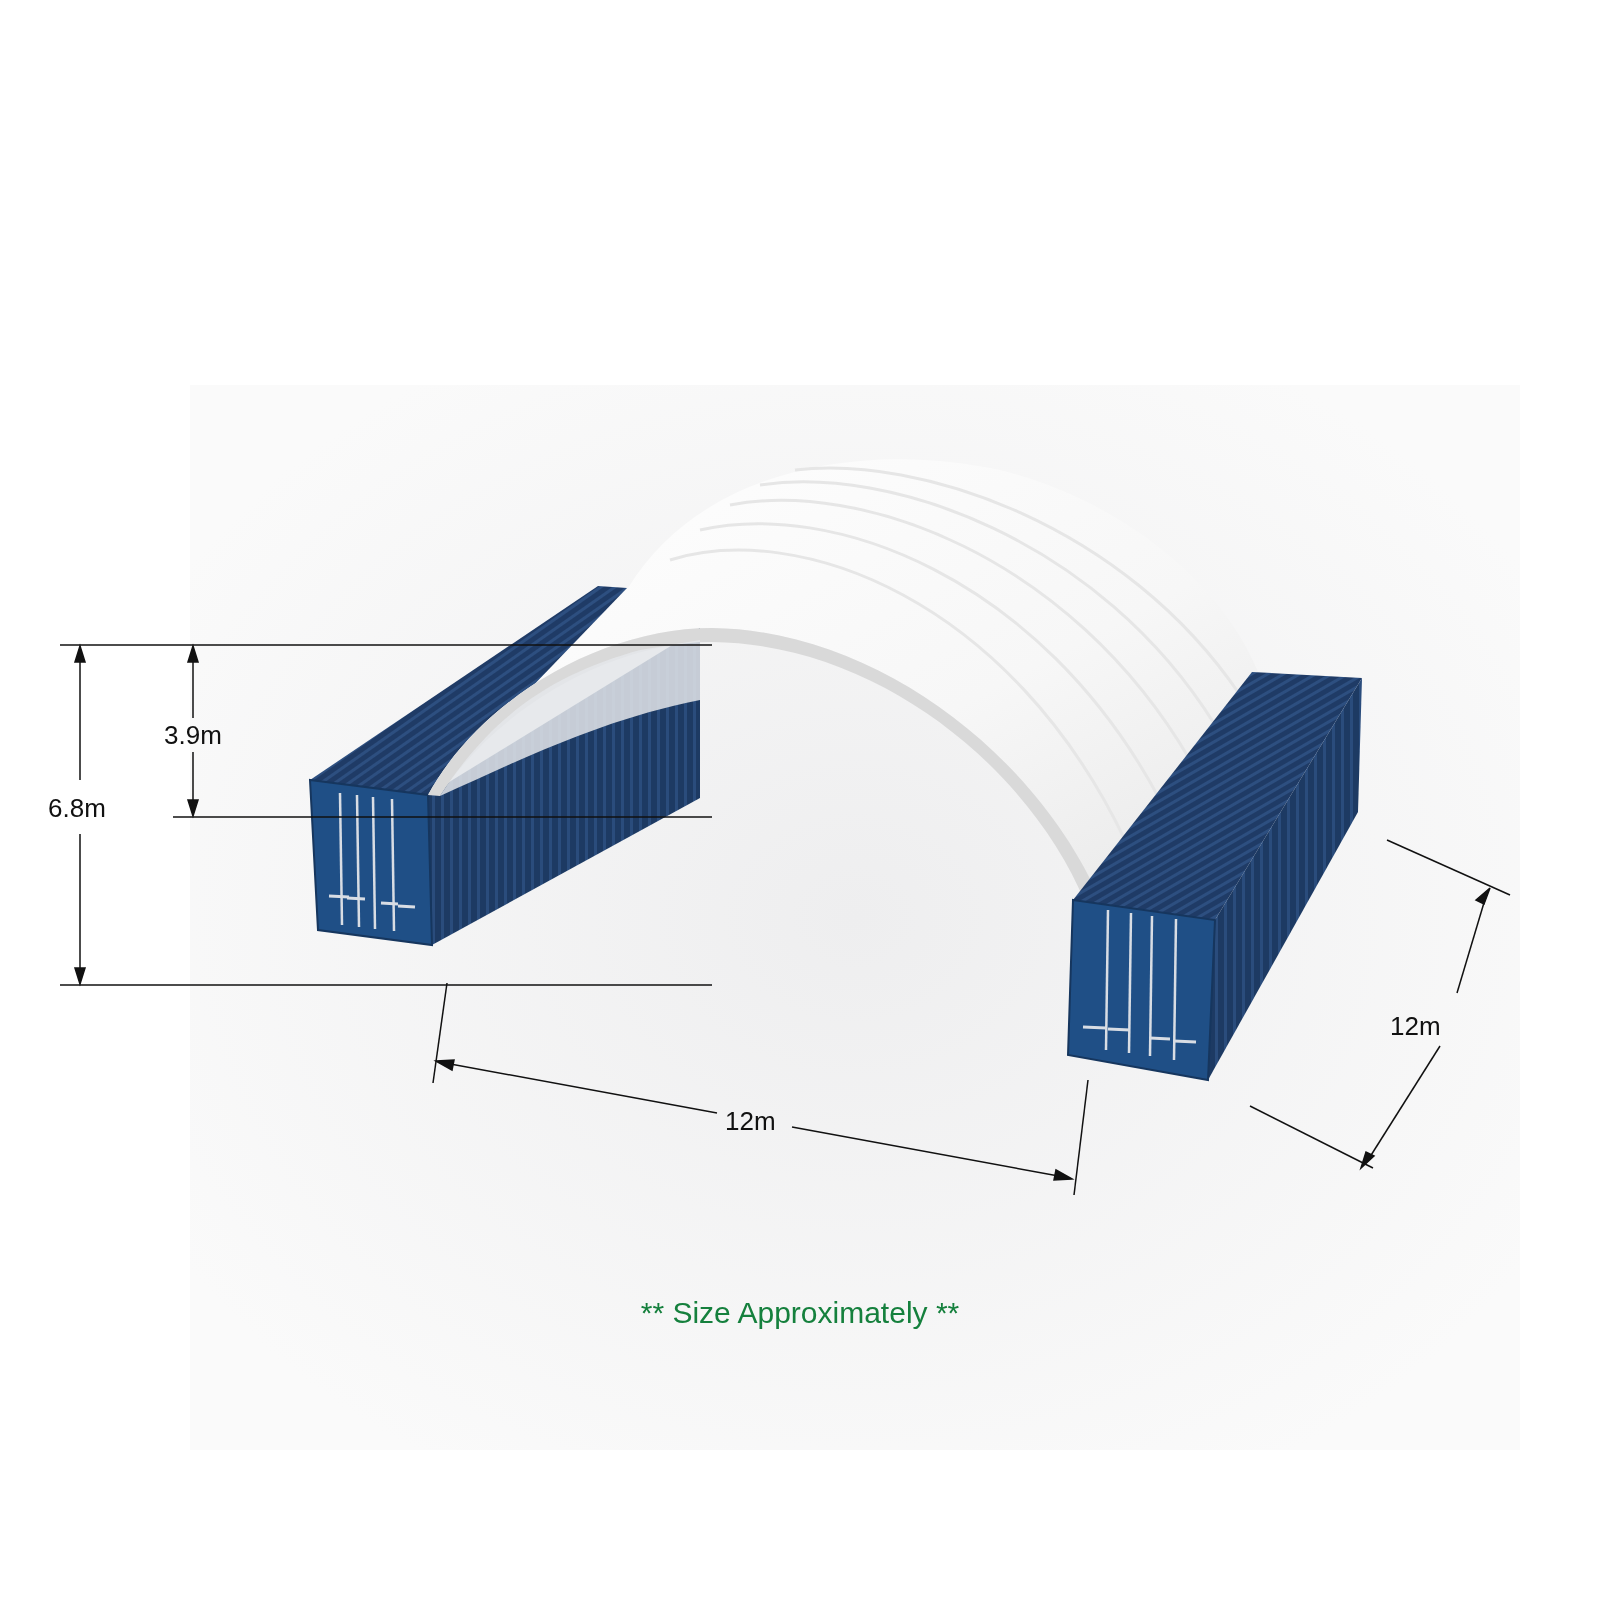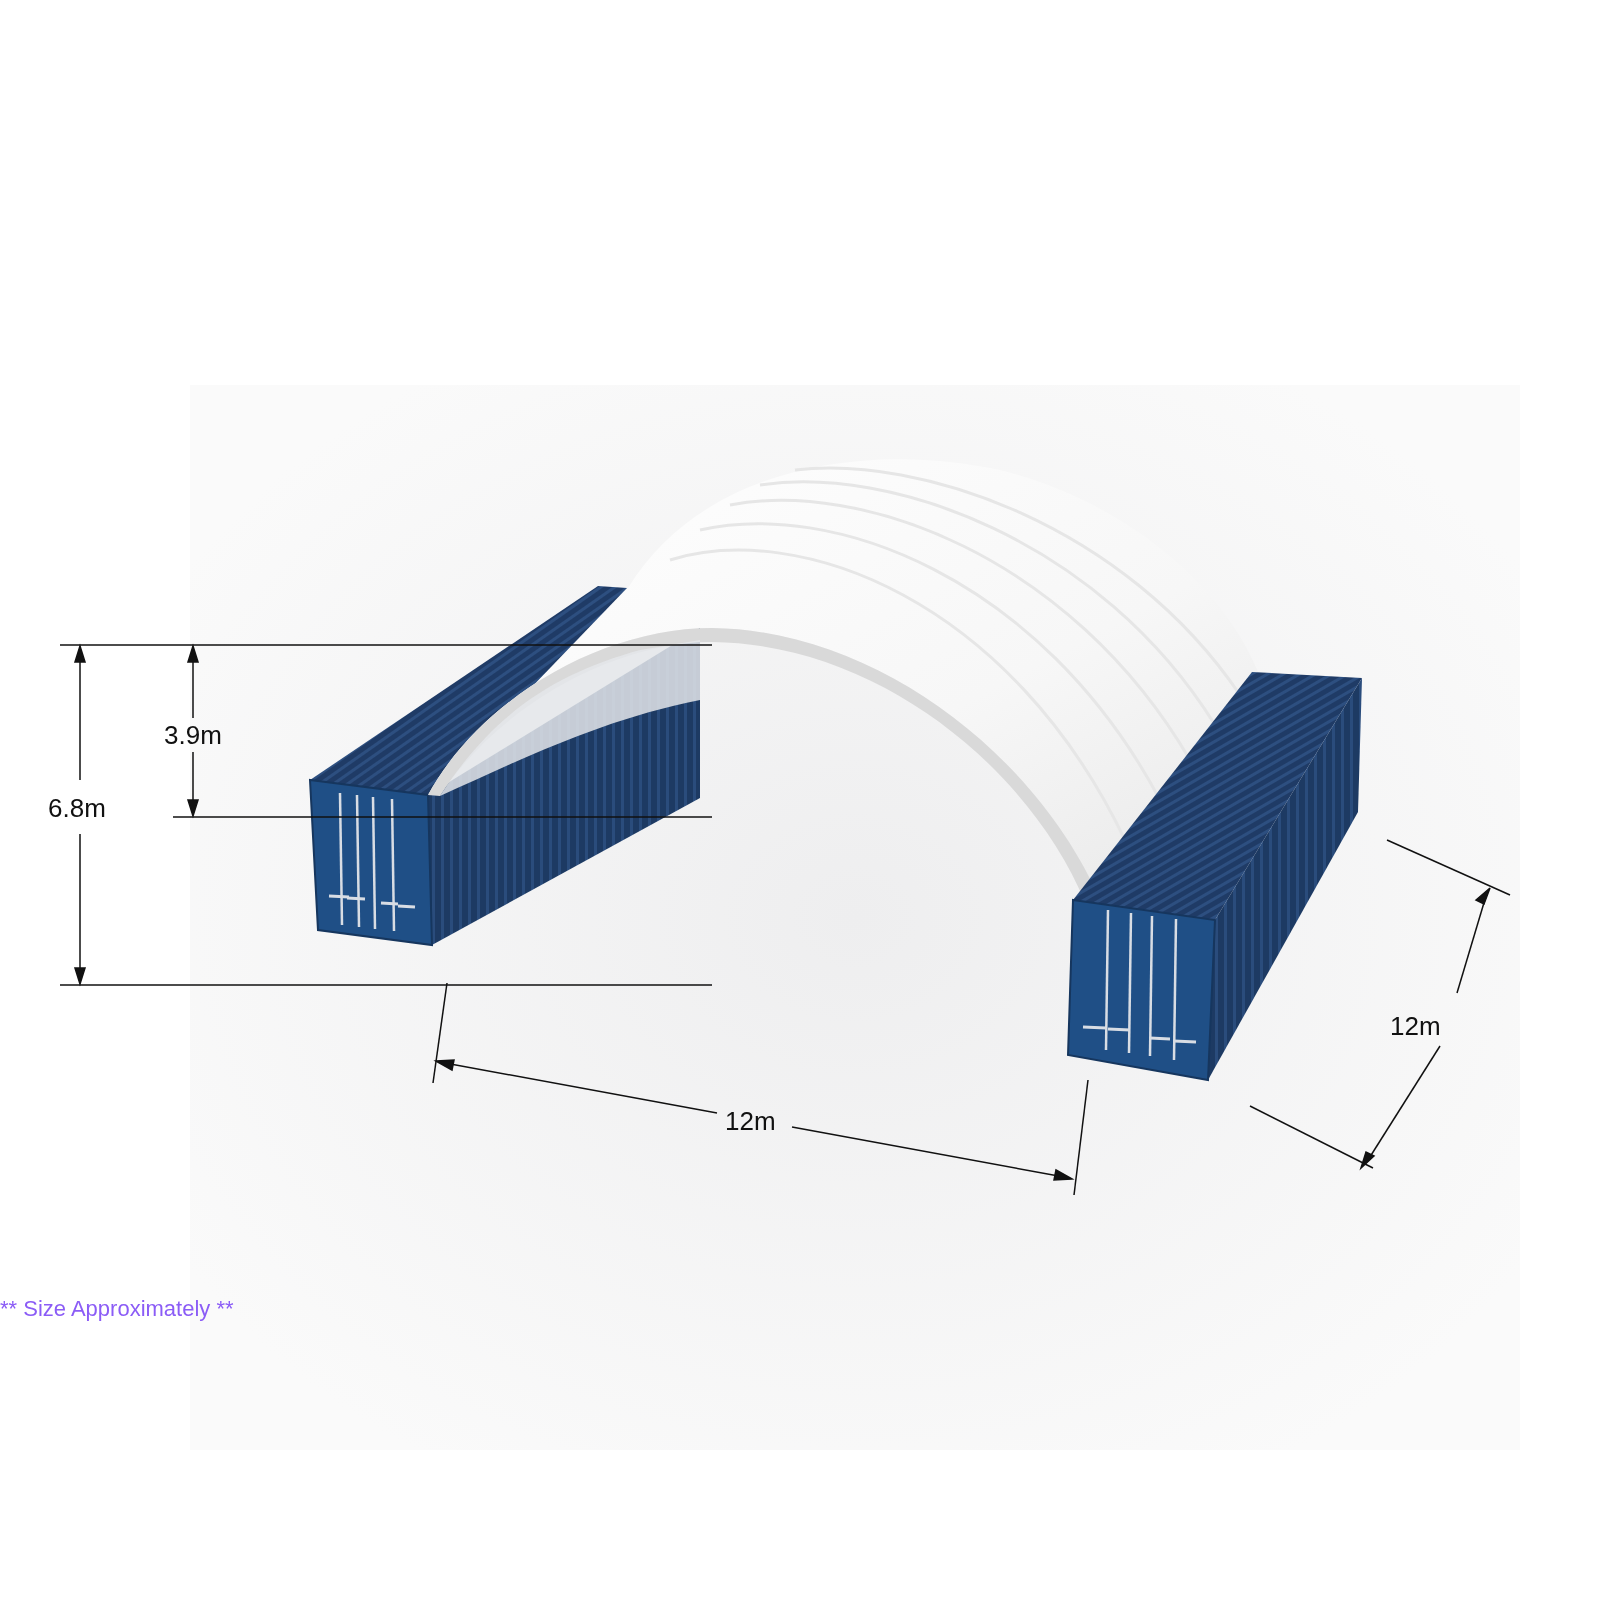--- a/index.html
+++ b/index.html
@@ -1,19 +1,19 @@
 <!DOCTYPE html>
 <html><head>
 <meta charset="utf-8">
 <style>
   html, body { margin: 0; padding: 0; background: #ffffff; }
   body { width: 1600px; height: 1600px; position: relative; overflow: hidden; font-family: "Liberation Sans", sans-serif; }
   #scene { position: absolute; left: 0; top: 0; width: 1600px; height: 1600px; }
   .dim-label { font-family: "Liberation Sans", sans-serif; font-size: 26px; fill: #111111; }
-  .note { position: absolute; left: 0; width: 1600px; top: 1296px; text-align: left; font-family: "Liberation Sans", sans-serif; font-size: 22px; color: #8b5cf6; }
+  .note { position: absolute; left: 0; width: 1600px; top: 1296px; text-align: center; font-family: "Liberation Sans", sans-serif; font-size: 30px; color: #15803d; }
 </style>
 </head>
 <body>
 
 <svg id="scene" viewBox="0 0 1600 1600" xmlns="http://www.w3.org/2000/svg">
   <defs>
     <pattern id="ribV" width="9" height="10" patternUnits="userSpaceOnUse">
       <rect width="9" height="10" fill="#1d3a63"></rect>
       <rect x="0" width="3" height="10" fill="#2a4c7c"></rect>
     </pattern>

